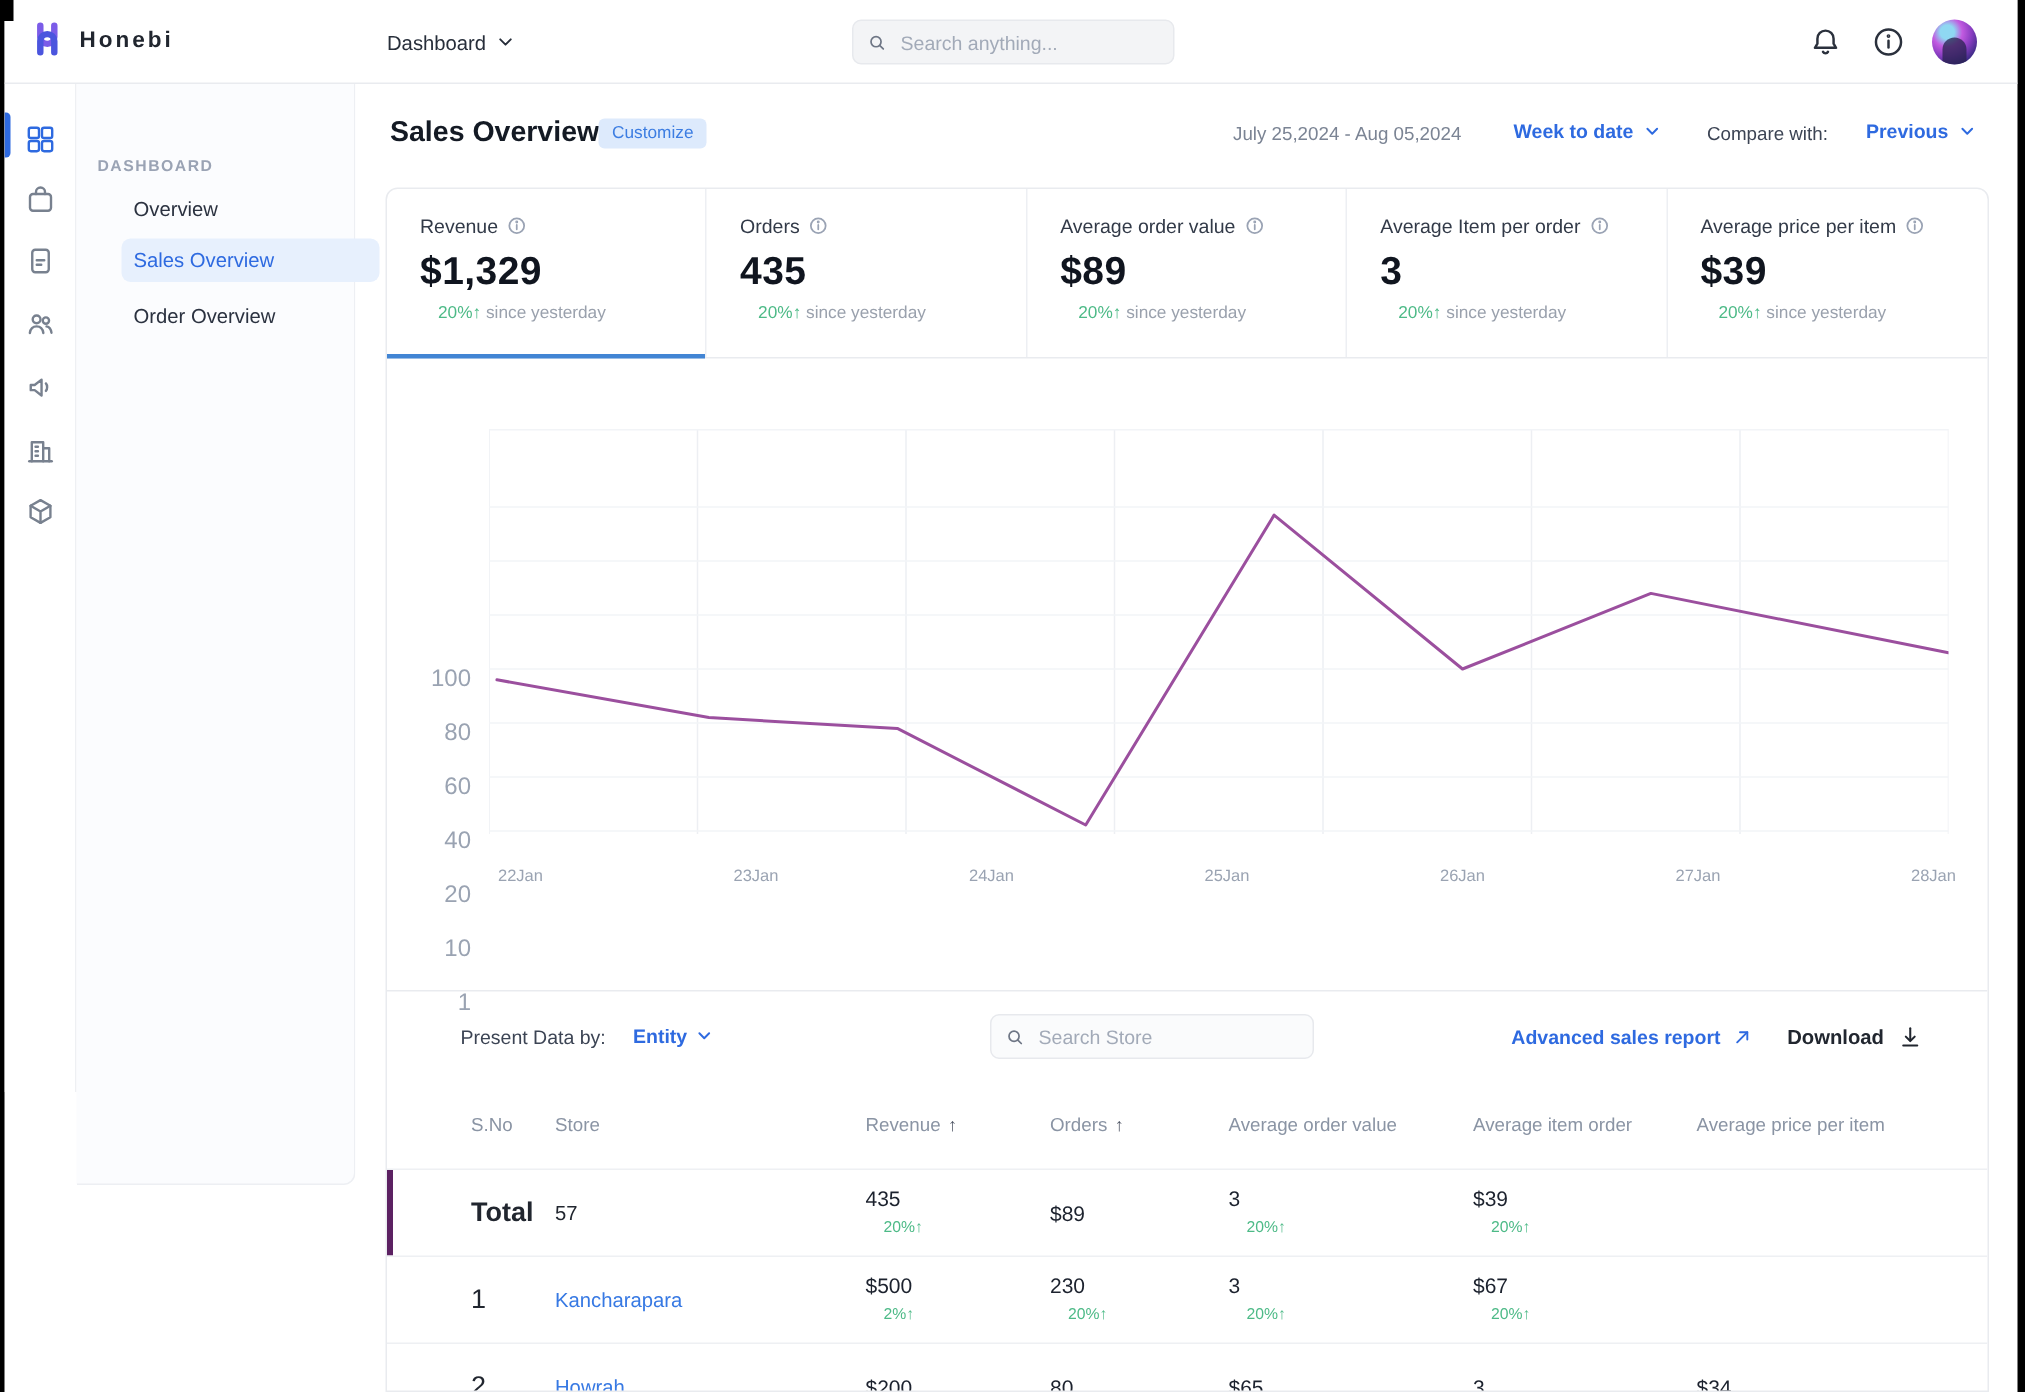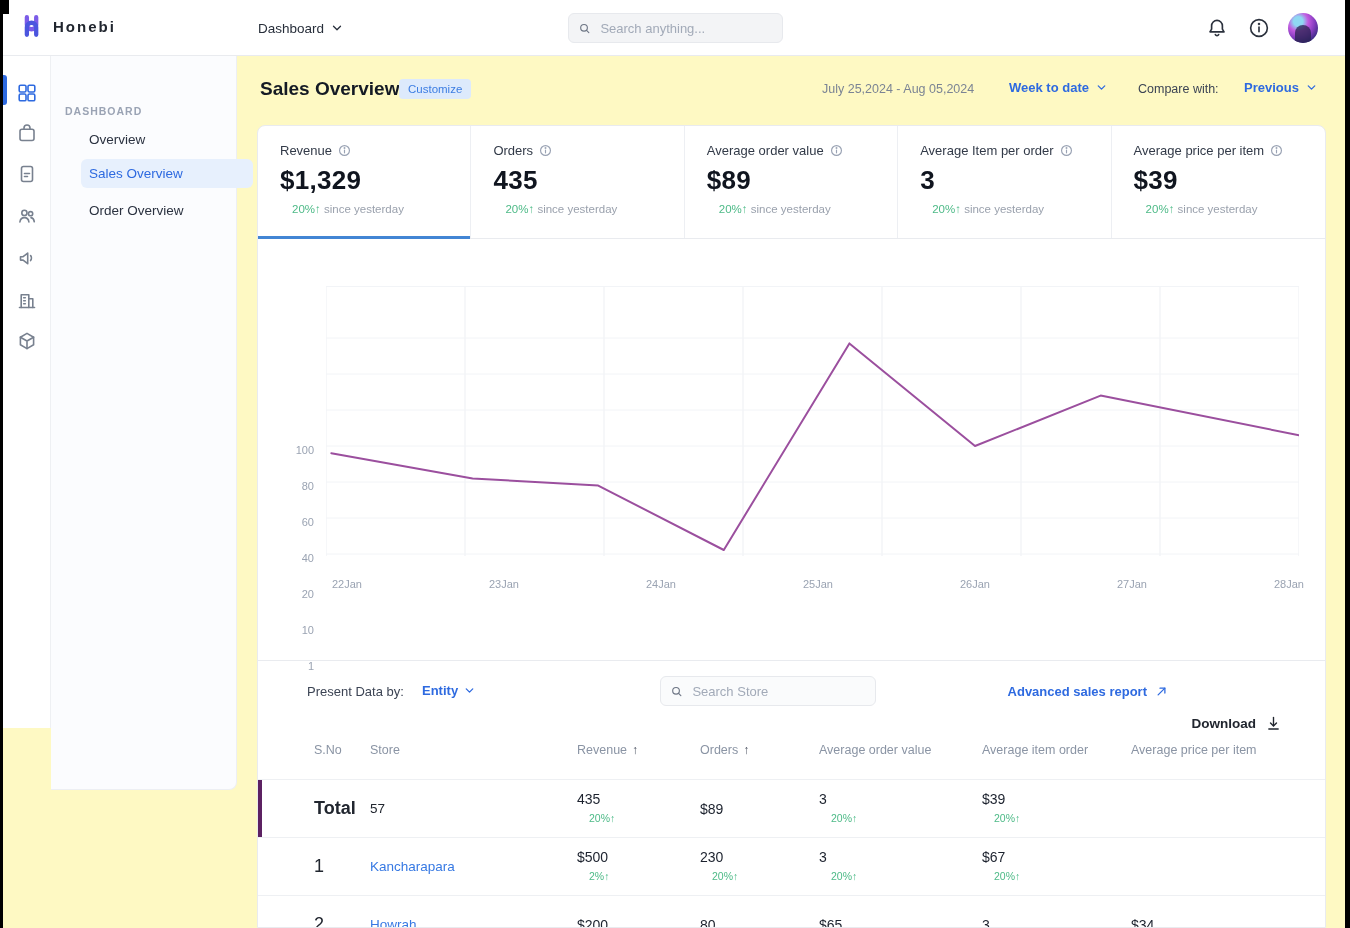--- a/index.html
+++ b/index.html
@@ -1,19 +1,19 @@
 <!DOCTYPE html>
 <html><head>
 <meta charset="utf-8">
 <style>
   html,body{margin:0;padding:0;background:#000;}
   *{box-sizing:border-box;}
   body{font-family:"Liberation Sans","DejaVu Sans",sans-serif;}
   .screen{position:relative;width:1350px;height:928px;background:#000;overflow:hidden;}
-  .app{position:absolute;left:3px;top:0;right:5px;bottom:0;background:#fef9c3;overflow:hidden;}
+  .app{position:absolute;left:3px;top:0;right:5px;bottom:0;background:#ffffff;overflow:hidden;}
   .notch{position:absolute;left:0;top:0;width:9px;height:14px;background:#000;z-index:60;}
 
   
   .topbar{position:absolute;left:0;top:0;right:0;height:56px;background:#fff;border-bottom:1px solid #e9ebef;z-index:10;}
   .brand{position:absolute;left:15px;top:12px;display:flex;align-items:center;gap:7px;}
   .brand-name{font-size:15px;font-weight:700;color:#21262f;letter-spacing:2px;}
   .top-nav{position:absolute;left:255px;top:0;height:56px;display:flex;align-items:center;gap:6px;cursor:pointer;}
   .top-nav-label{font-size:13.5px;color:#272e3a;font-weight:500;}
   .chev{display:inline-block;}
   .searchbox{position:absolute;left:565px;top:13px;width:215px;height:30px;background:#f3f4f6;border:1px solid #e7e9ed;border-radius:6px;display:flex;align-items:center;padding:0 9px;gap:7px;}
@@ -54,34 +54,34 @@
   .kpi:last-child{border-right:none;}
   .kpi-label{display:flex;align-items:center;gap:6px;font-size:13px;color:#323a48;}
   .kpi-info{width:13px;height:13px;color:#9aa3b4;}
   .kpi-value{margin-top:7px;font-size:26px;font-weight:700;color:#10151f;letter-spacing:.3px;}
   .kpi-sub{margin-top:7px;font-size:11.5px;color:#9aa1ad;}
   .green{color:#4dba87;margin-left:12px;}
   .kpi-underline{position:absolute;left:0;bottom:-1px;width:100%;height:3px;background:#4285d4;}
 
   
   .chart-area{position:absolute;left:0;top:113px;width:100%;height:421px;}
-  .ylab{position:absolute;width:44px;text-align:right;font-size:11px;color:#9aa3b2;}
+  .ylab{position:absolute;width:44px;text-align:right;font-size:16px;color:#9aa3b2;}
   .xlab{position:absolute;width:56px;text-align:center;font-size:11px;color:#9aa3b2;}
   .plot{position:absolute;left:68px;top:47px;}
 
   
   .controls{position:absolute;left:0;top:534px;width:100%;height:60px;border-top:1px solid #e9ebef;}
   .present-label{position:absolute;left:49px;top:23px;font-size:13px;color:#3c4454;}
   .present-sel{position:absolute;left:164px;top:22px;font-size:13px;font-weight:600;color:#2e6ae0;display:flex;align-items:center;gap:5px;cursor:pointer;}
   .store-search{position:absolute;left:402px;top:15px;width:216px;height:30px;background:#fafbfc;border:1px solid #e7e9ed;border-radius:6px;display:flex;align-items:center;padding:0 9px;gap:7px;}
   .store-search input{border:none;background:transparent;outline:none;font-size:13px;color:#3c4454;width:100%;font-family:inherit;}
   .store-search input::placeholder{color:#a2aab8;}
   .adv-link{position:absolute;right:156px;top:23px;font-size:13px;font-weight:600;color:#2e6ae0;display:flex;align-items:flex-end;gap:7px;cursor:pointer;}
   .adv-link .ic{width:15px;height:15px;}
-  .download{position:absolute;right:43px;top:22px;font-size:13.5px;font-weight:600;color:#21262f;display:flex;align-items:center;gap:9px;cursor:pointer;margin-top:32px;}
+  .download{position:absolute;right:43px;top:22px;font-size:13.5px;font-weight:600;color:#21262f;display:flex;align-items:center;gap:9px;cursor:pointer;}
   .download .ic{width:17px;height:17px;}
 
   
   .table{position:absolute;left:0;top:594px;width:100%;}
   .trow{display:grid;grid-template-columns:207px 123px 119px 163px 149px 1fr;padding-left:112px;position:relative;}
   .thead{height:59px;align-items:center;}
   .th{font-size:12.5px;color:#8a94a4;display:flex;align-items:center;gap:5px;}
   .th .sort{color:#4a5160;font-size:12px;cursor:pointer;}
   .sno{position:absolute;left:56px;top:0;height:100%;display:flex;align-items:center;font-size:12.5px;color:#8a94a4;}
   .tbody-row{height:58px;border-top:1px solid #eef0f3;}

